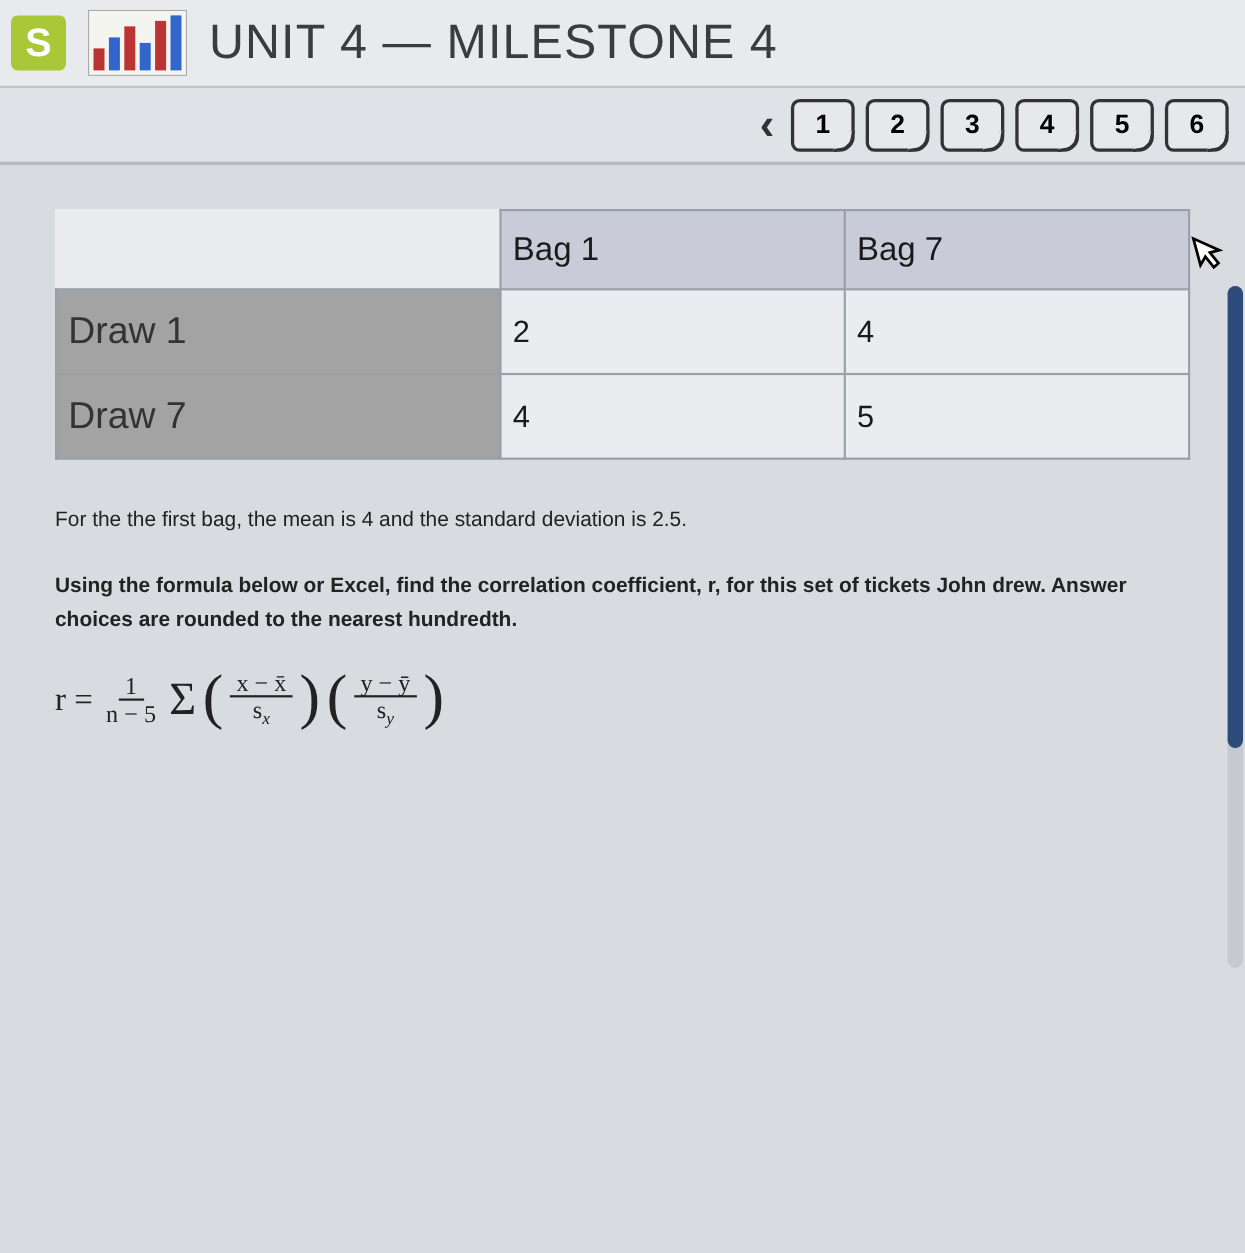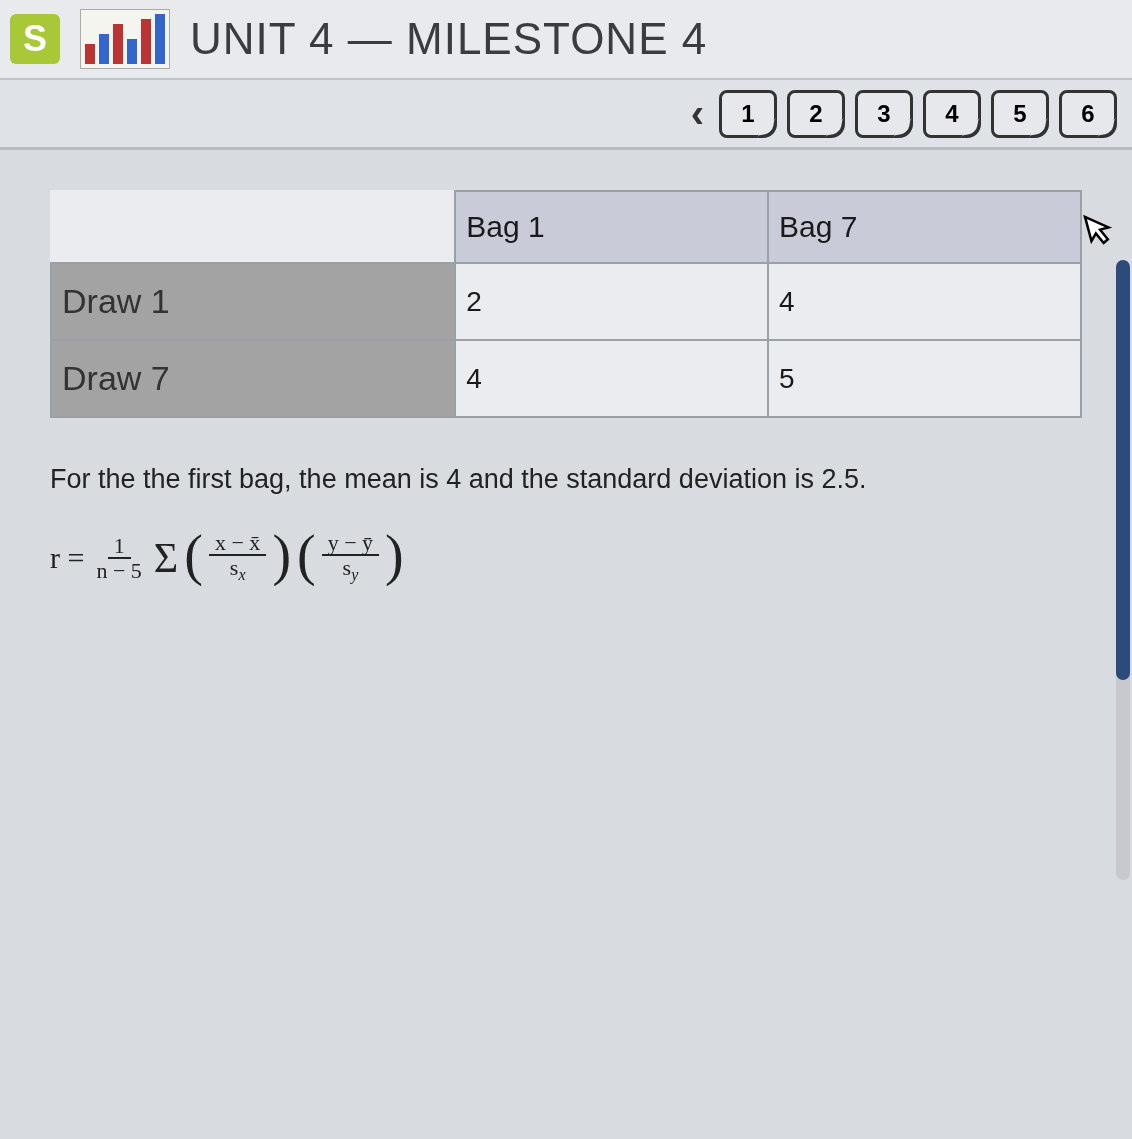--- a/index.html
+++ b/index.html
@@ -124,21 +124,21 @@
     border: none;
     background: transparent;
   }
   .data-table .rowhead {
     font-size: 34px;
     color: #333;
     background: #a3a3a3;
     margin-left: 47px;
   }
   .para {
-    font-size: 27px;
+    font-size: 19px;
     line-height: 1.6;
     color: #222;
     margin-bottom: 30px;
   }
   .bold { font-weight: 700; }
   .formula {
     font-family: "Times New Roman", serif;
     font-size: 30px;
     color: #222;
     display: flex;
@@ -257,20 +257,21 @@
       <td>4</td>
       <td>5</td>
     </tr>
   </tbody>
     </table>
 
   <p class="para">
     <span>For the the first bag, the mean is 4 and the standard deviation is 2.5.</span><br>
   </p>
 
+  <p class="para bold">Using the formula below or Excel, find the correlation coefficient, r, for this set of tickets John drew.  Answer choices are rounded to the nearest hundredth.</p>
 
   <div class="formula">
     <span>r =</span>
     <span class="frac">
       <span class="num">1</span>
       <span class="den">n − 5</span>
     </span>
     <span class="sigma">Σ</span>
     <span class="paren">(</span>
     <span class="frac">

